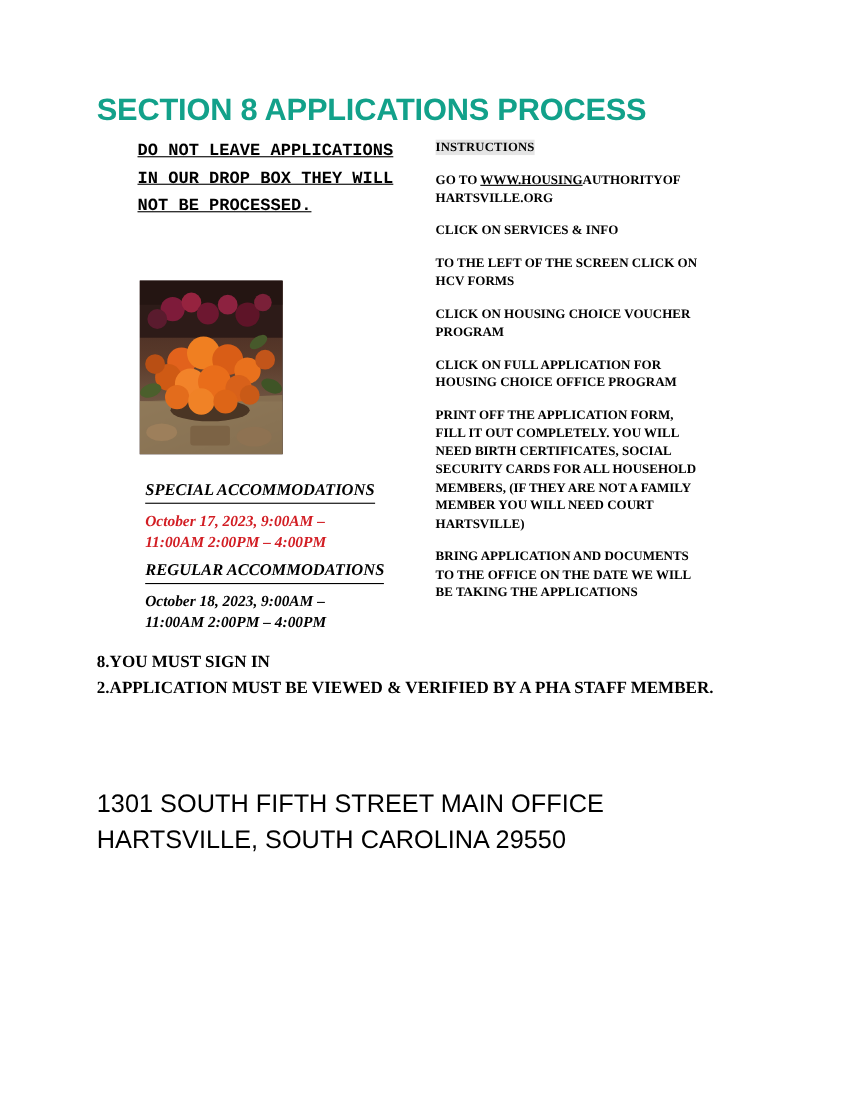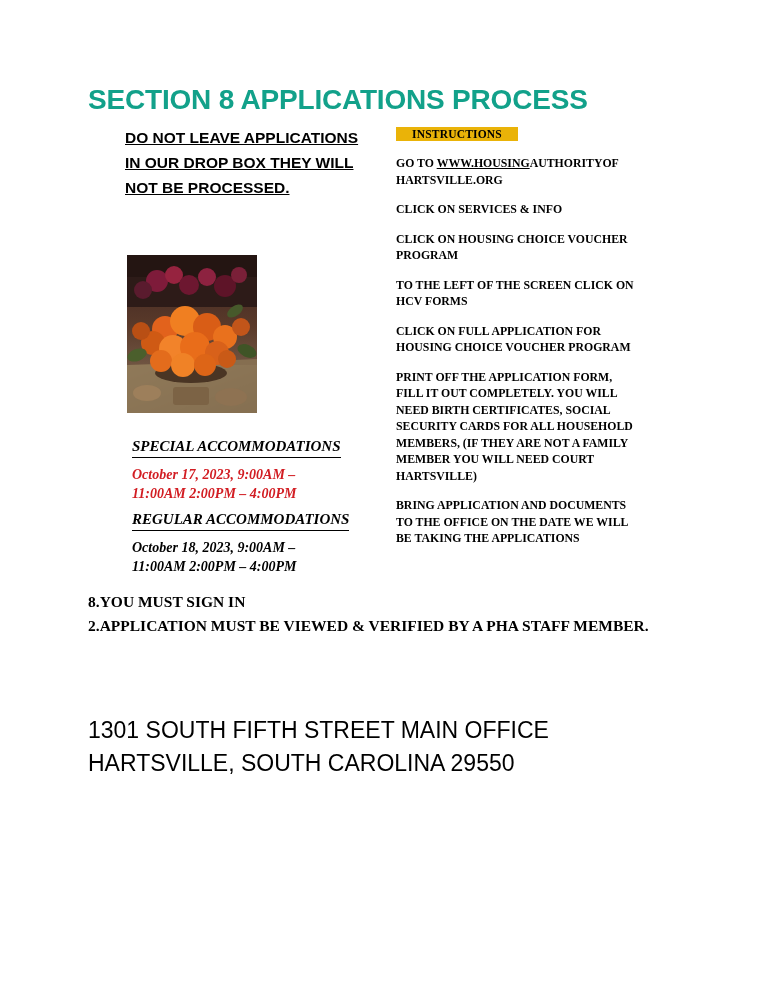--- a/index.html
+++ b/index.html
@@ -39,21 +39,21 @@
 
   
   .left-col {
     position: absolute;
     left: 125px;
     top: 125px;
     width: 250px;
   }
 
   .notice {
-    font-family: Liberation Sans, sans-serif;
+    font-family: Liberation Mono, monospace;
     font-weight: bold;
     font-size: 15.5px;
     line-height: 25px;
     color: #000;
   }
   .notice span {
     text-decoration: underline;
   }
 
   
@@ -94,26 +94,26 @@
 
   
   .right-col {
     position: absolute;
     left: 396px;
     top: 124px;
     width: 245px;
   }
   .instr-label {
     display: inline-block;
-    background: #eab308;
+    background: #e5e5e5;
     font-family: "Liberation Serif", serif;
     font-weight: bold;
     font-size: 11.5px;
     letter-spacing: 0.2px;
-    padding: 0 16px;
+    padding: 0 0;
     line-height: 14px;
   }
   .instr-item {
     font-family: "Liberation Serif", serif;
     font-weight: bold;
     font-size: 11.8px;
     line-height: 16.5px;
     margin-top: 13px;
   }
   .instr-item .link {
@@ -229,23 +229,23 @@
     </div>
   </div>
 
   <div class="right-col">
     <div class="instr-label">INSTRUCTIONS</div>
 
     <div class="instr-item">
       <span>GO TO </span><span class="link">WWW.HOUSING</span><span>AUTHORITYOF HARTSVILLE.ORG</span>
     </div>
     <div class="instr-item">CLICK ON SERVICES &amp; INFO</div>
+    <div class="instr-item">TO THE LEFT OF THE SCREEN CLICK ON HCV FORMS</div>
     <div class="instr-item">CLICK ON HOUSING CHOICE VOUCHER PROGRAM</div>
-    <div class="instr-item">TO THE LEFT OF THE SCREEN CLICK ON HCV FORMS</div>
-    <div class="instr-item">CLICK ON FULL APPLICATION FOR HOUSING CHOICE VOUCHER PROGRAM</div>
+    <div class="instr-item">CLICK ON FULL APPLICATION FOR HOUSING CHOICE OFFICE PROGRAM</div>
     <div class="instr-item">PRINT OFF THE APPLICATION FORM, FILL IT OUT COMPLETELY. YOU WILL NEED BIRTH CERTIFICATES, SOCIAL SECURITY CARDS FOR ALL HOUSEHOLD MEMBERS, (IF THEY ARE NOT A FAMILY MEMBER YOU WILL NEED COURT HARTSVILLE)</div>
     <div class="instr-item"> BRING APPLICATION AND DOCUMENTS TO THE OFFICE ON THE DATE WE WILL BE TAKING THE APPLICATIONS</div>
   </div>
 
   <div class="numbered">
     <div>8.YOU MUST SIGN IN</div>
     <div>2.APPLICATION MUST BE VIEWED &amp; VERIFIED BY A PHA STAFF MEMBER.</div>
   </div>
 
   <div class="address">

